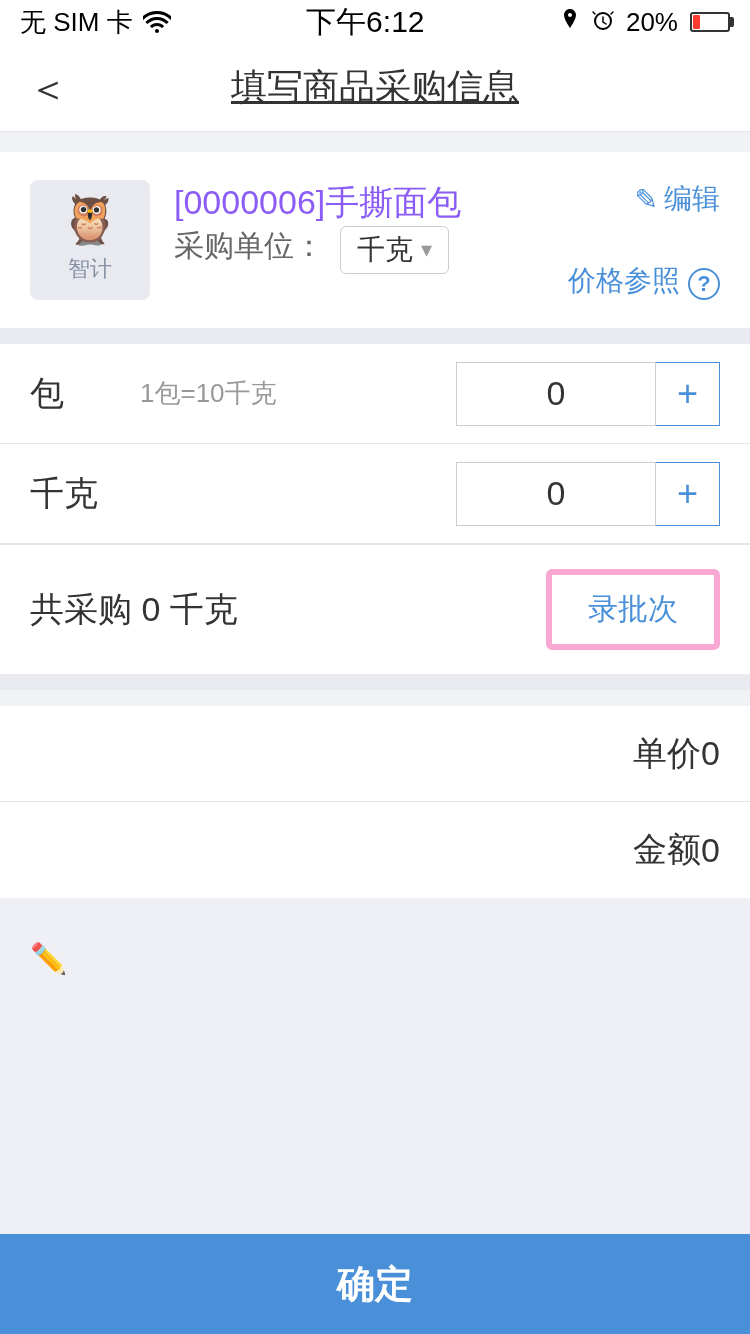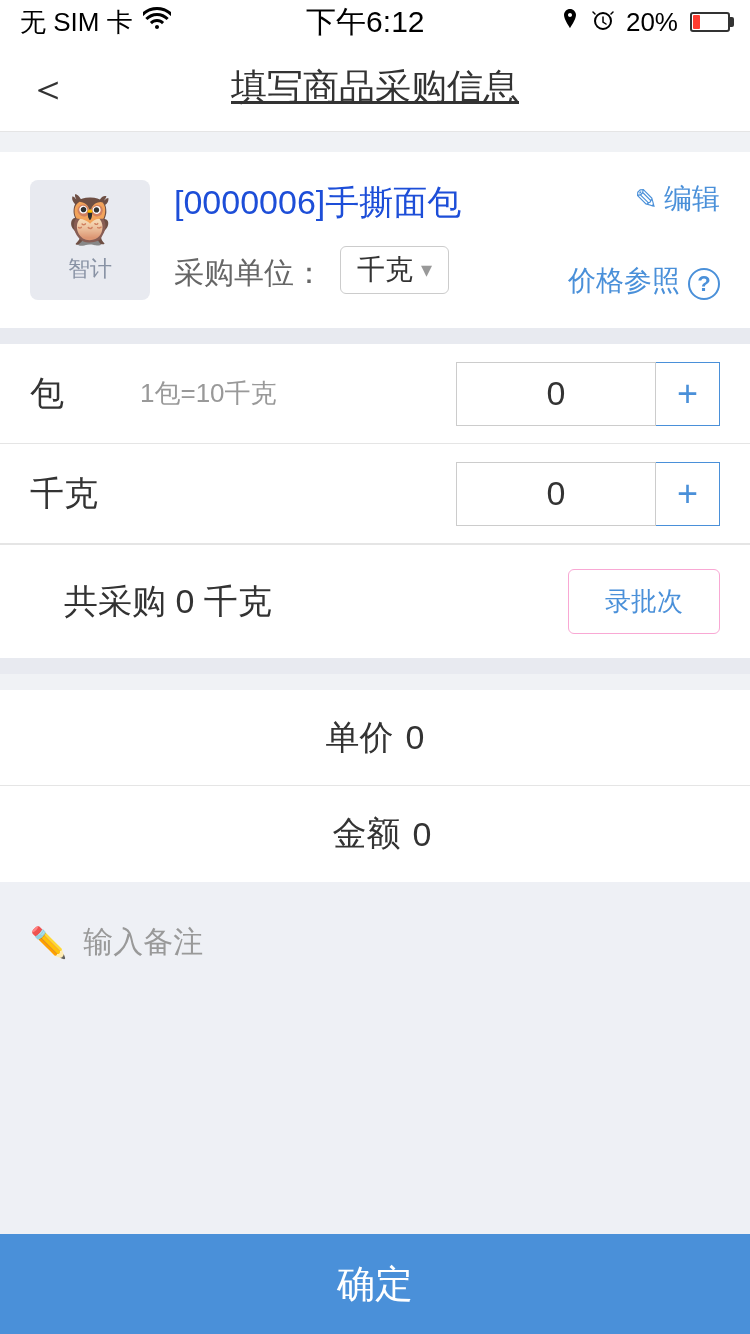--- a/index.html
+++ b/index.html
@@ -18,21 +18,21 @@
       width: 100%;
       height: 44px;
       background: #fff;
       display: flex;
       align-items: center;
       justify-content: space-between;
       padding: 0 20px;
       font-size: 26px;
       color: #000;
     }
-    .status-left { display: flex; align-items: flex-start; gap: 10px; }
+    .status-left { display: flex; align-items: flex-end; gap: 10px; }
     .status-center { font-size: 30px; font-weight: 500; }
     .status-right { display: flex; align-items: center; gap: 12px; font-size: 26px; }
     .battery {
       display: inline-flex;
       align-items: center;
       gap: 3px;
     }
     .battery-icon {
       width: 40px;
       height: 20px;
@@ -118,27 +118,26 @@
       font-size: 22px;
       color: #8892a4;
       margin-top: 10px;
       text-align: center;
     }
     .product-info {
       flex: 1;
     }
     .product-name {
       font-size: 34px;
-      color: #1d4ed8;
+      color: #8b5cf6;
       font-weight: 500;
-      margin-bottom: 20px;
     }
     .product-unit-row {
       display: flex;
-      align-items: flex-end;
+      align-items: flex-start;
       gap: 16px;
     }
     .product-unit-label {
       font-size: 30px;
       color: #666;
     }
     .unit-select {
       display: inline-flex;
       align-items: center;
       border: 1px solid #ccc;
@@ -249,45 +248,43 @@
       background: #fff;
       display: flex;
       align-items: center;
       justify-content: space-between;
       padding: 24px 30px;
       border-top: 1px solid #e5e5e5;
     }
     .total-text {
       font-size: 34px;
       color: #333;
-      margin-left: 34px;
     }
     .record-btn {
-      border: 1px solid #f9a8d4;
+      border: 6px solid #f9a8d4;
       border-radius: 6px;
       padding: 14px 36px;
-      font-size: 26px;
+      font-size: 30px;
       color: #4a90d9;
       background: #fff;
       cursor: pointer;
     }
 
     
     .price-section {
       background: #fff;
       margin-top: 16px;
     }
     .price-row {
       display: flex;
       align-items: center;
-      justify-content: center;
+      justify-content: flex-end;
       padding: 0 30px;
       height: 96px;
       border-bottom: 1px solid #e5e5e5;
-      gap: 12px;
     }
     .price-row:last-child {
       border-bottom: none;
       padding-left: 44px;
     }
     .price-label {
       font-size: 34px;
       color: #333;
     }
     .price-value {
@@ -328,20 +325,21 @@
       background: #4a90d9;
       border: none;
       font-size: 38px;
       color: #fff;
       cursor: pointer;
       position: fixed;
       bottom: 0;
       left: 0;
       right: 0;
       width: 750px;
+      font-weight: bold;
     }
 
     .content-wrapper {
       padding-bottom: 100px;
     }
   </style>
 </head>
 <body>
 
 <div class="content-wrapper">
@@ -448,19 +446,18 @@
       <span class="price-value">0</span>
     </div>
     <div class="price-row">
       <span class="price-label">金额</span>
       <span class="price-value">0</span>
     </div>
   </div>
 
   <div class="note-section">
     <span class="note-icon">✏️</span>
-    <span class="note-placeholder">输入备注</span>
   </div>
 
   <div class="empty-area"></div>
 </div>
 
 <button class="confirm-btn">确定</button>
 
 </body></html>

